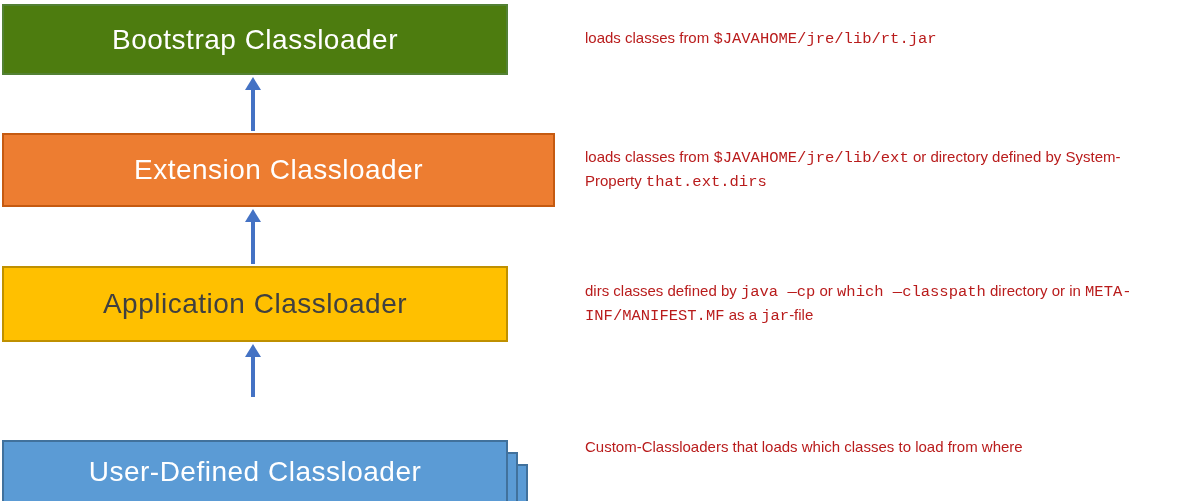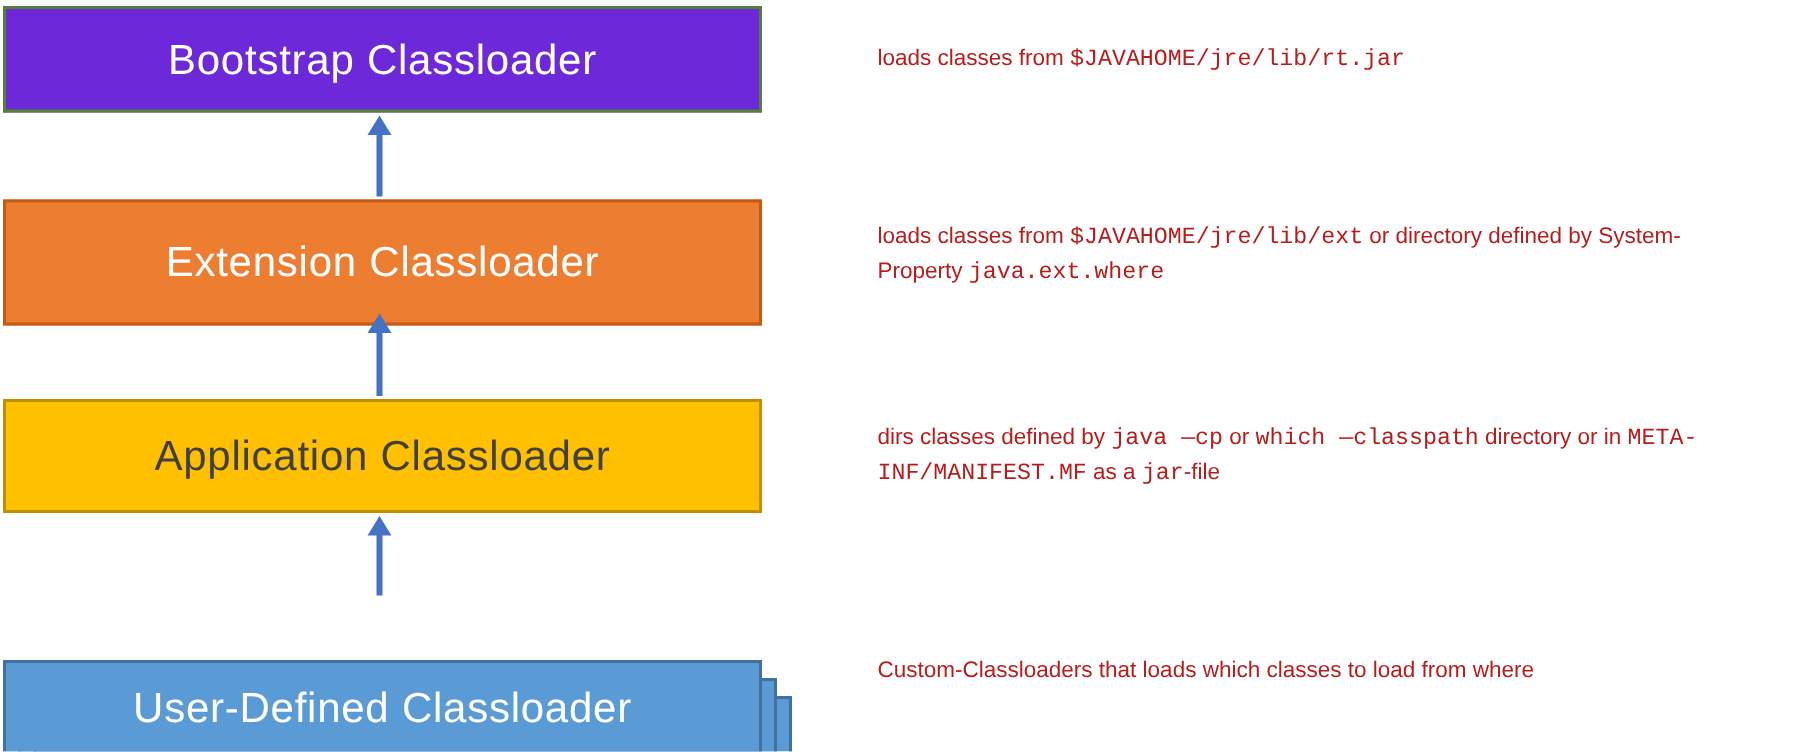--- a/index.html
+++ b/index.html
@@ -85,38 +85,38 @@
     bottom: 0;
   }
 </style>
 </head>
 <body>
 
 <div id="canvas">
   <div>
     <div class="box-stack" style="top: 4px; height: 71px;">
 
-      <div class="box" style="background: #6d28d9; border-color: rgb(83, 129, 53);">
+      <div class="box" style="background: #4d7c0f; border-color: rgb(83, 129, 53);">
         <span class="box-label" style="color: rgb(255, 255, 255);">Bootstrap Classloader</span>
       </div>
     </div>
     <div class="desc" style="top: 4px; height: 71px;">
       <span class="desc-text"><span>loads classes from </span><span class="mono">$JAVAHOME/jre/lib/rt.jar</span></span>
     </div>
   </div>
 
   <div>
-    <div class="box-stack" style="top: 133px; height: 84px;">
+    <div class="box-stack" style="top: 133px; height: 74px; padding-left: 47px;">
 
       <div class="box" style="background: rgb(237, 125, 49); border-color: rgb(197, 90, 17);">
         <span class="box-label" style="color: rgb(255, 255, 255);">Extension Classloader</span>
       </div>
     </div>
     <div class="desc" style="top: 133px; height: 74px;">
-      <span class="desc-text"><span>loads classes from </span><span class="mono">$JAVAHOME/jre/lib/ext</span><span> or directory defined by System-Property </span><span class="mono">java.ext.where</span></span>
+      <span class="desc-text"><span>loads classes from </span><span class="mono">$JAVAHOME/jre/lib/ext</span><span> or directory defined by System-Property </span><span class="mono">that.ext.dirs</span></span>
     </div>
   </div>
 <div class="arrow" style="left: 245px; top: 77px; height: 54px;">
       <div class="arrow-head" style="border-bottom-color: rgb(68, 114, 196);"></div>
       <div class="arrow-line" style="background: rgb(68, 114, 196);"></div>
     </div>
   <div>
     <div class="box-stack" style="top: 266px; height: 76px;">
 
       <div class="box" style="background: rgb(255, 192, 0); border-color: rgb(191, 144, 0);">

